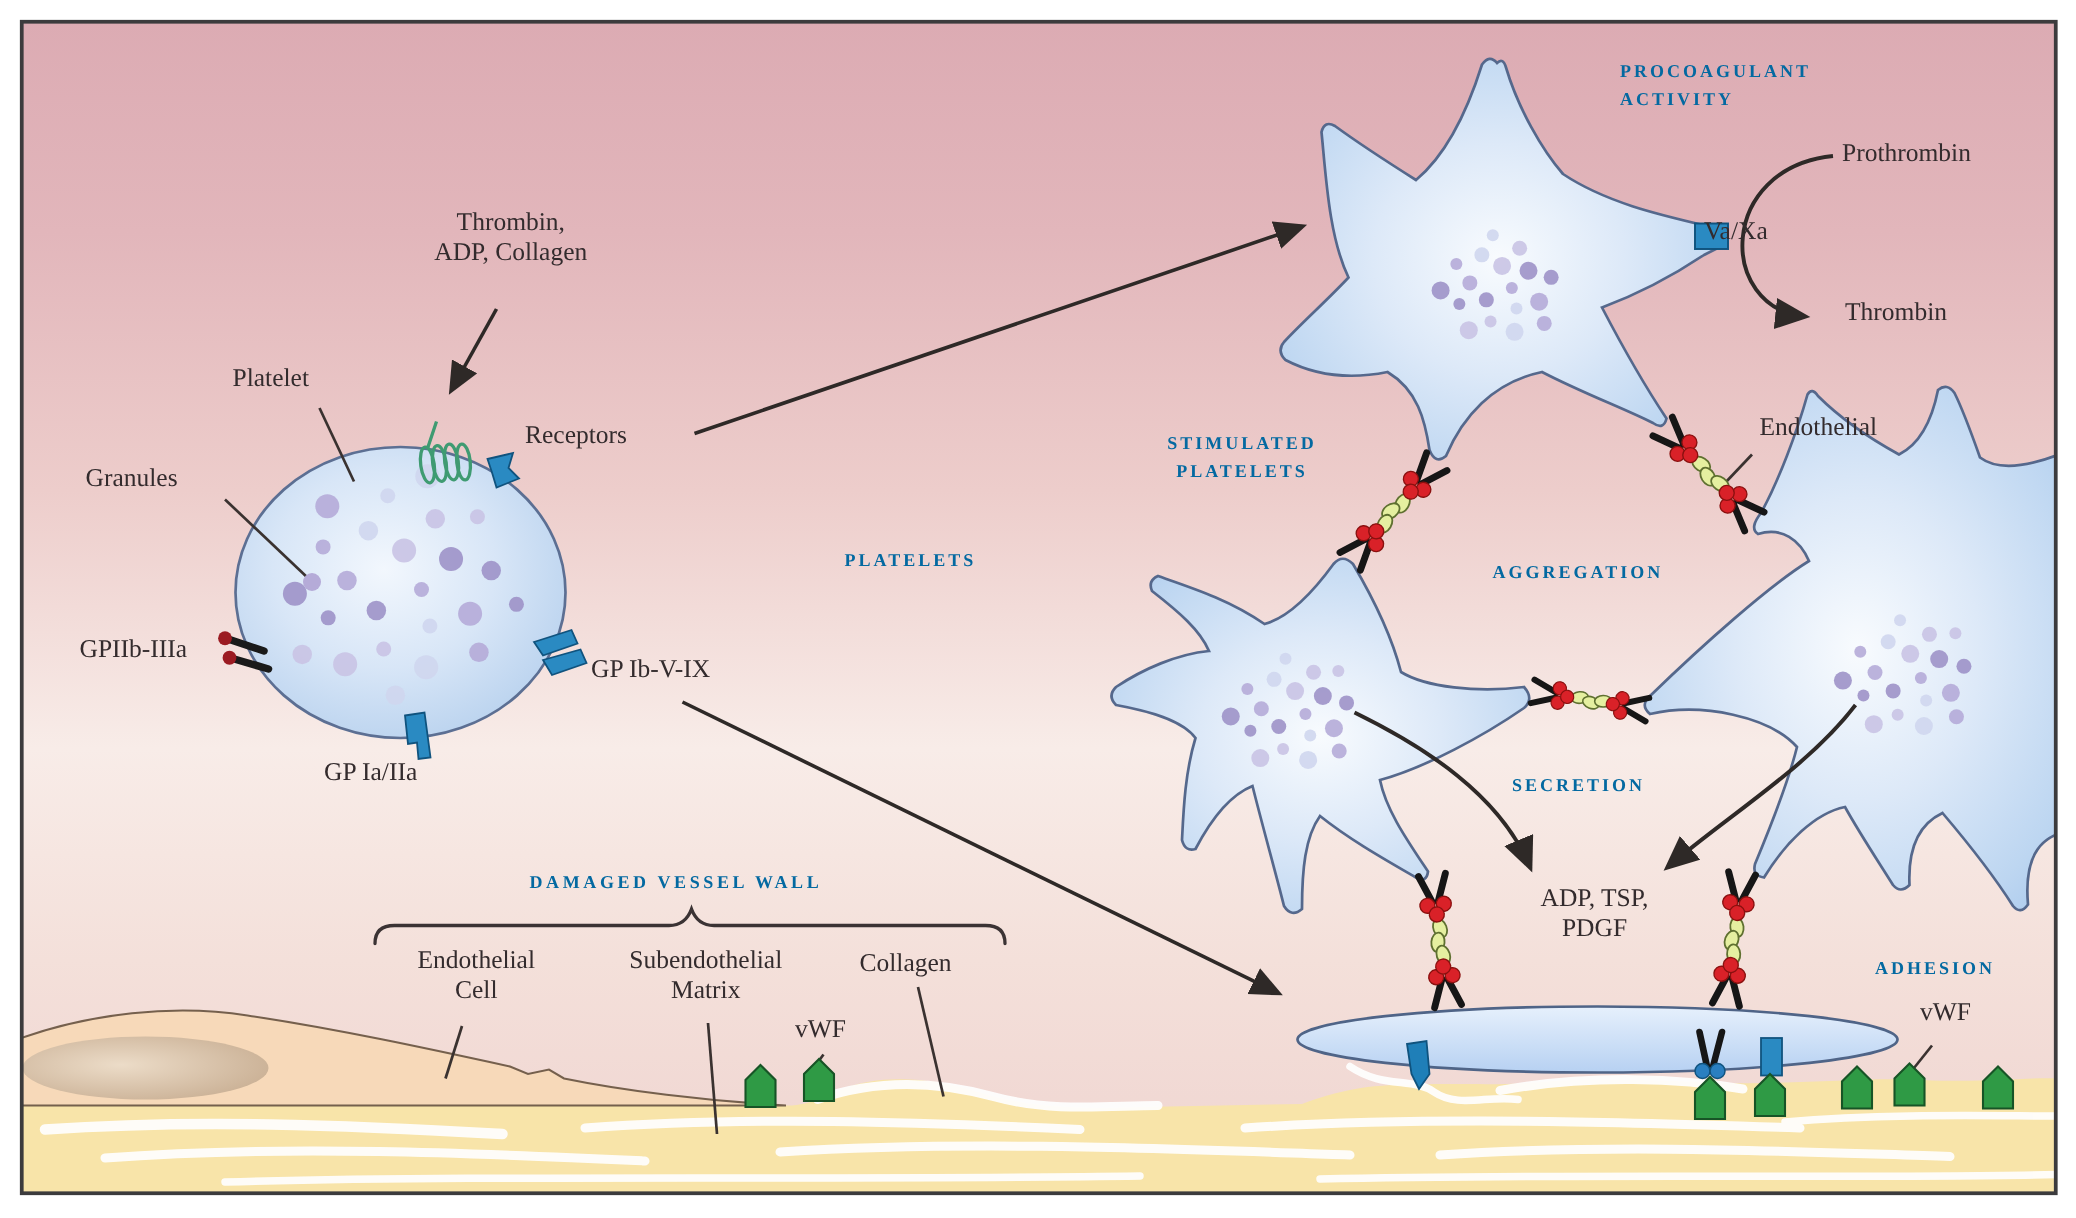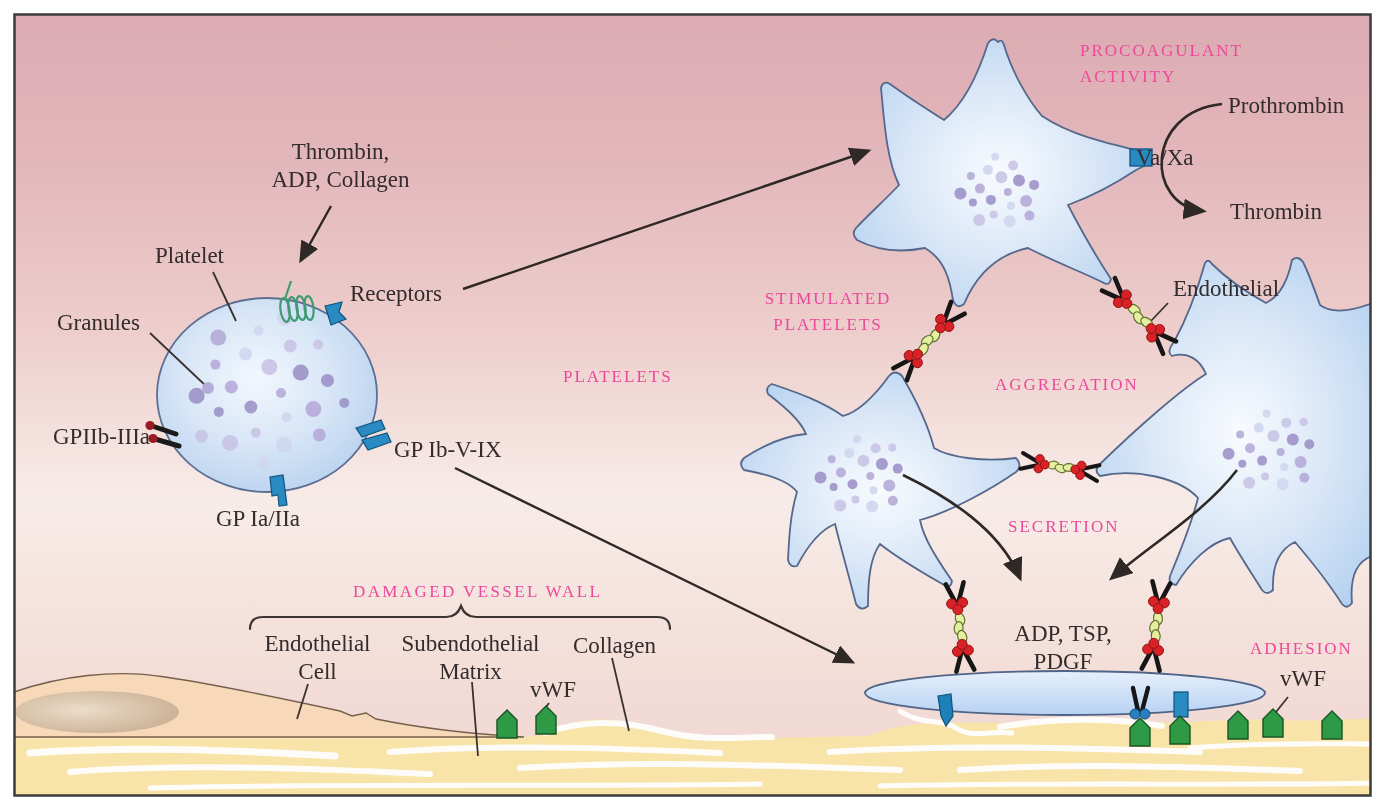--- a/index.html
+++ b/index.html
@@ -1,20 +1,20 @@
 <!DOCTYPE html>
 <html><head>
 <meta charset="utf-8">
 <style>
   html,body{margin:0;padding:0;background:#ffffff;}
   #stage{position:relative;width:1384px;height:812px;background:#ffffff;overflow:hidden;
          font-family:"Liberation Serif", serif;}
   #art{position:absolute;left:0;top:0;}
-  .t{position:absolute;color:#332b2d;font-size:23px;line-height:1.2;white-space:pre-line;}
-  .cap{font-size:17px;font-weight:400;letter-spacing:2px;color:#ec4899;line-height:1.55;}
+  .t{position:absolute;color:#332b2d;font-size:17px;line-height:1.2;white-space:pre-line;}
+  .cap{font-size:12px;font-weight:700;letter-spacing:2px;color:#0369a1;line-height:1.55;}
   .ctr{text-align:center;}
 </style>
 </head>
 <body>
 
 <div id="stage">
 
 <svg id="art" width="1384" height="812" viewBox="0 0 1384 812">
   <defs>
     <linearGradient id="bgGrad" x1="0" y1="0" x2="0" y2="1">
@@ -302,21 +302,21 @@
 <div class="t cap" style="left:1080px;top:38px;">PROCOAGULANT
 ACTIVITY</div>
 <div class="t" style="left:1228px;top:92px;">Prothrombin</div>
 <div class="t" style="left:1136px;top:144px;">Va/Xa</div>
 <div class="t" style="left:1230px;top:198px;">Thrombin</div>
 <div class="t cap ctr" style="left:753px;top:286px;width:150px;">STIMULATED
 PLATELETS</div>
 <div class="t" style="left:1173px;top:275px;">Endothelial</div>
 <div class="t cap" style="left:995px;top:372px;">AGGREGATION</div>
 <div class="t cap" style="left:1008px;top:514px;">SECRETION</div>
-<div class="t ctr" style="left:988px;top:620px;width:150px;">ADP, TSP,
+<div class="t ctr" style="left:988px;top:589px;width:150px;">ADP, TSP,
 PDGF</div>
 <div class="t cap" style="left:1250px;top:636px;">ADHESION</div>
 <div class="t" style="left:1280px;top:665px;">vWF</div>
 <div class="t cap" style="left:353px;top:579px;letter-spacing:2.4px;">DAMAGED VESSEL WALL</div>
 <div class="t ctr" style="left:250px;top:630px;width:135px;">Endothelial
 Cell</div>
 <div class="t ctr" style="left:388px;top:630px;width:165px;">Subendothelial
 Matrix</div>
 <div class="t" style="left:573px;top:632px;">Collagen</div>
 <div class="t" style="left:530px;top:676px;">vWF</div>

